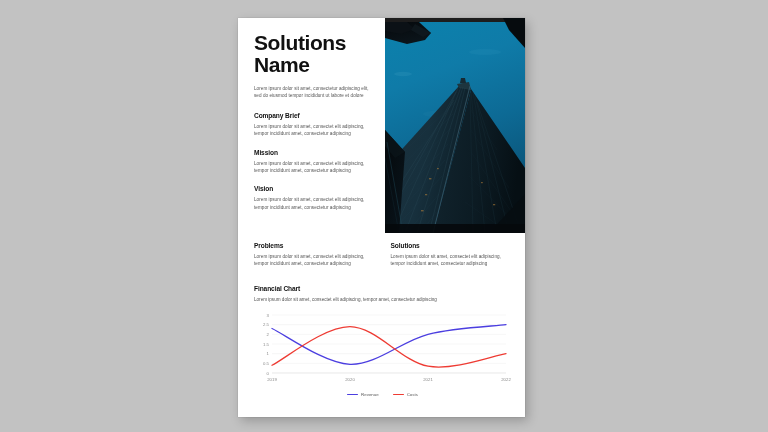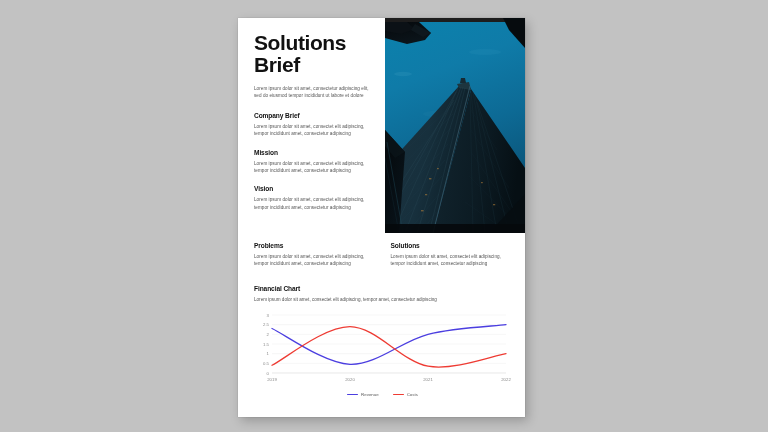--- a/index.html
+++ b/index.html
@@ -123,21 +123,21 @@
 
 <div id="canvas">
 
   <div id="page">
 
     <div class="hero">
 
       <div class="hero-left">
         <h1 class="biz-title">
           <span>Solutions</span><br>
-          <span>Brief</span>
+          <span>Name</span>
         </h1>
 
         <p class="lead">Lorem ipsum dolor sit amet, consectetur adipiscing elit, sed do eiusmod tempor incididunt ut labore et dolore</p>
 
         <h2 class="sec-head">Company Brief</h2>
         <p class="sec-body">Lorem ipsum dolor sit amet, consectet elit adipiscing, tempor incididunt amet, consectetur adipiscing</p>
 
         <h2 class="sec-head">Mission</h2>
         <p class="sec-body">Lorem ipsum dolor sit amet, consectet elit adipiscing, tempor incididunt amet, consectetur adipiscing</p>
 

